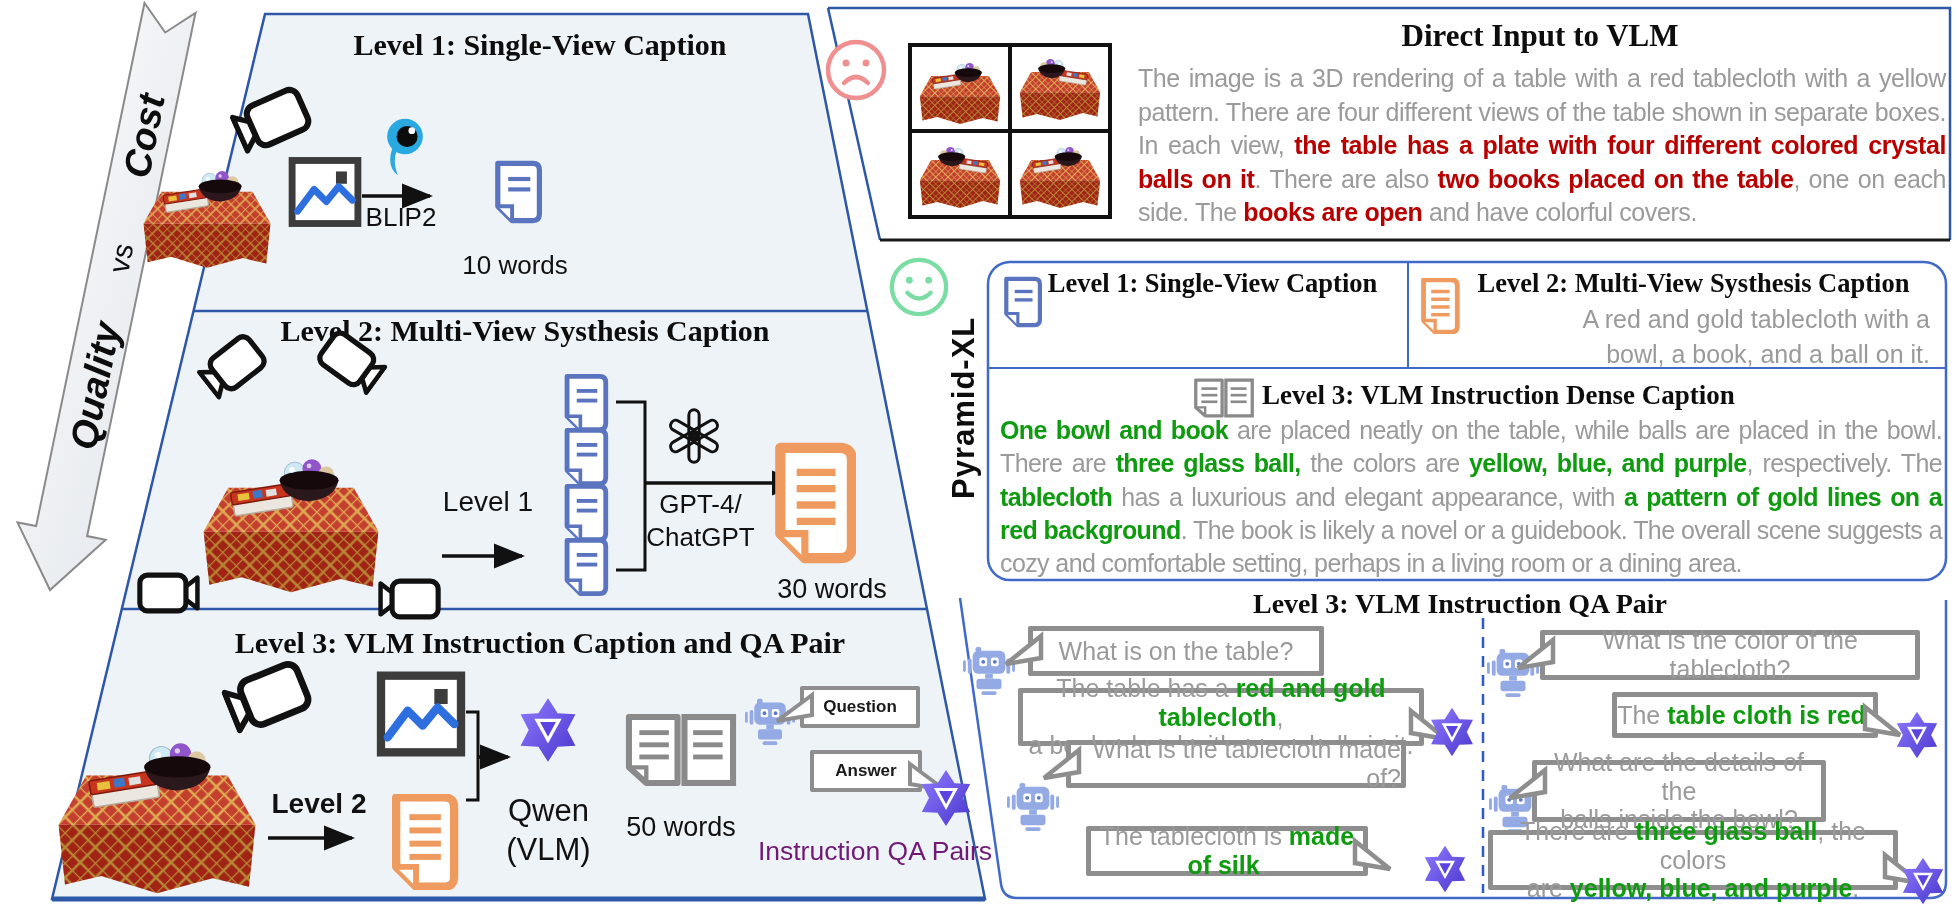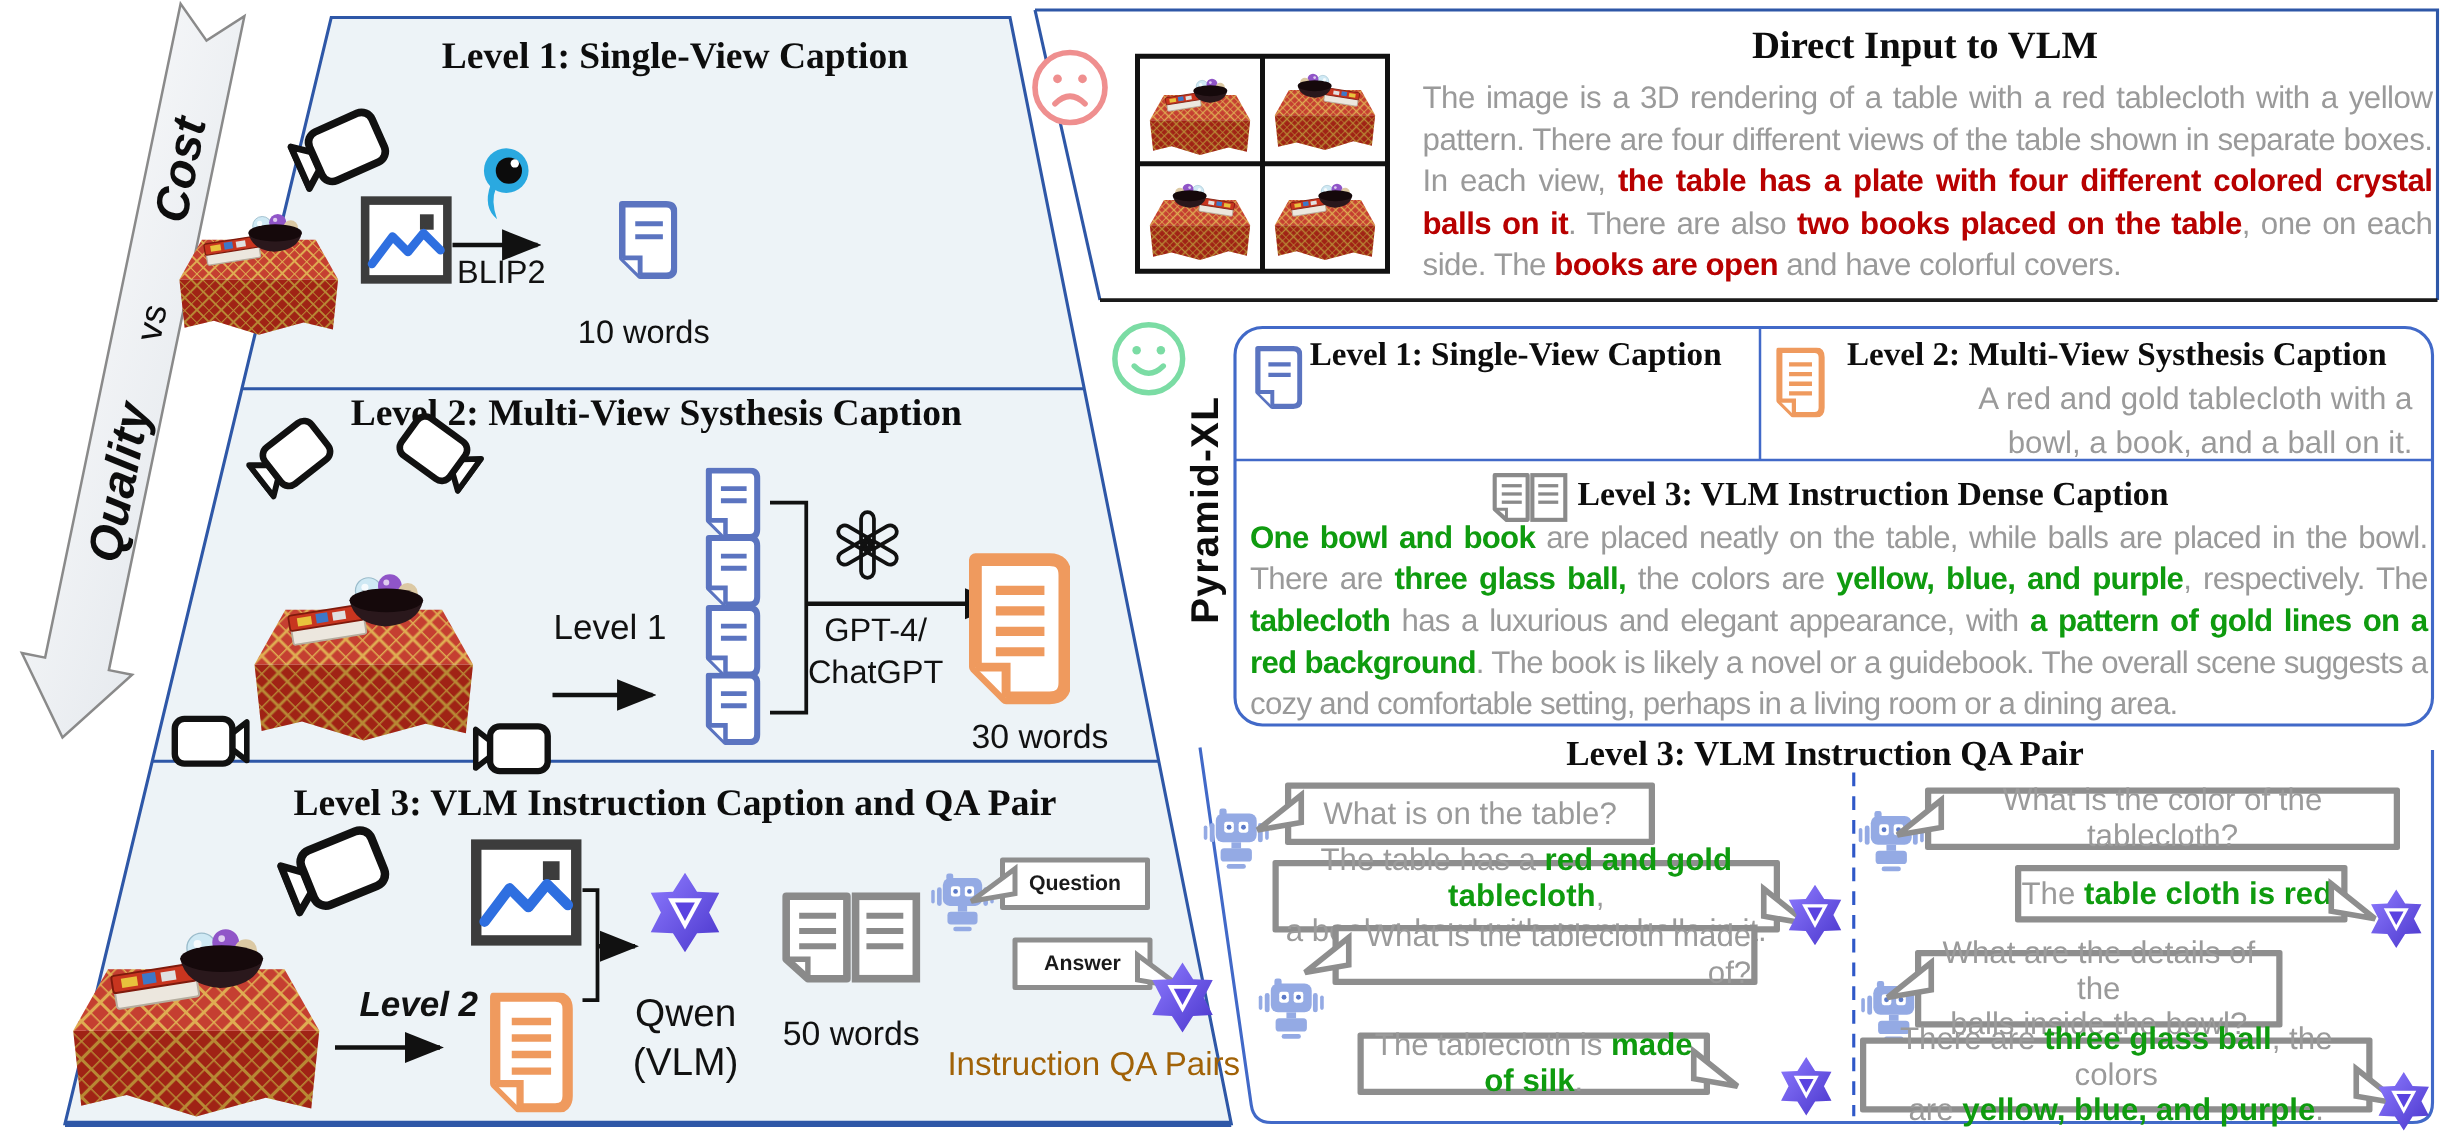--- a/index.html
+++ b/index.html
@@ -269,21 +269,21 @@
   <div class="abs ttl" style="left:220px;top:626px;width:640px;font-size:30px;">Level 3: VLM Instruction Caption and QA Pair</div>
   <svg class="icon" style="left:226px;top:666px;transform:rotate(-22deg);" width="84" height="62">
       <use href="#sym-camera"></use>
     </svg>
   <svg class="icon" style="left:376px;top:670px;" width="90" height="88">
       <use href="#sym-image"></use>
     </svg>
   <svg class="icon" style="left:50px;top:726px;" width="214" height="177" viewBox="0 0 200 165">
       <use href="#sym-table"></use>
     </svg>
-  <div class="abs ctr" style="left:280px;top:788px;width:110px;font-size:28px;font-weight:700;font-style:italic;">Level 2</div>
+  <div class="abs ctr" style="left:264px;top:788px;width:110px;font-size:28px;font-weight:700;">Level 2</div>
   <svg class="icon" style="left:378px;top:794px;color:#ef9a5e;" width="86" height="96">
       <use href="#sym-doc"></use>
     </svg>
   <svg class="icon" style="left:514px;top:696px;" width="68" height="68">
       <use href="#sym-qwen"></use>
     </svg>
   <div class="abs ctr" style="left:496px;top:792px;width:105px;font-size:31px;color:#111;line-height:1.25;">
     <div>Qwen</div>
     <div>(VLM)</div>
   </div>
@@ -302,21 +302,21 @@
   </div>
   <div class="bubble mini" style="left:810px;top:750px;width:112px;height:42px;">
     <svg class="tail tail-r" viewBox="0 0 40 36">
         <polygon points="1,2 36,28 1,22"></polygon>
       </svg>
     <span>Answer</span>
   </div>
   <svg class="icon" style="left:916px;top:768px;" width="60" height="60">
       <use href="#sym-qwen"></use>
     </svg>
-  <div class="abs ctr" style="left:730px;top:836px;width:290px;font-size:26.5px;color:#a16207;">Instruction QA Pairs</div>
+  <div class="abs ctr" style="left:730px;top:836px;width:290px;font-size:26.5px;color:#701a75;">Instruction QA Pairs</div>
 
   <svg class="icon" style="left:824px;top:38px;color:#ef8f8f;" width="64" height="64">
       <use href="#sym-face-sad"></use>
     </svg>
   <svg class="icon" style="left:916px;top:56px;" width="88" height="72" viewBox="0 0 200 165">
       <use href="#sym-table"></use>
     </svg>
   <svg class="icon" style="left:1016px;top:52px;transform:scaleX(-1);" width="88" height="72" viewBox="0 0 200 165">
       <use href="#sym-table"></use>
     </svg>

